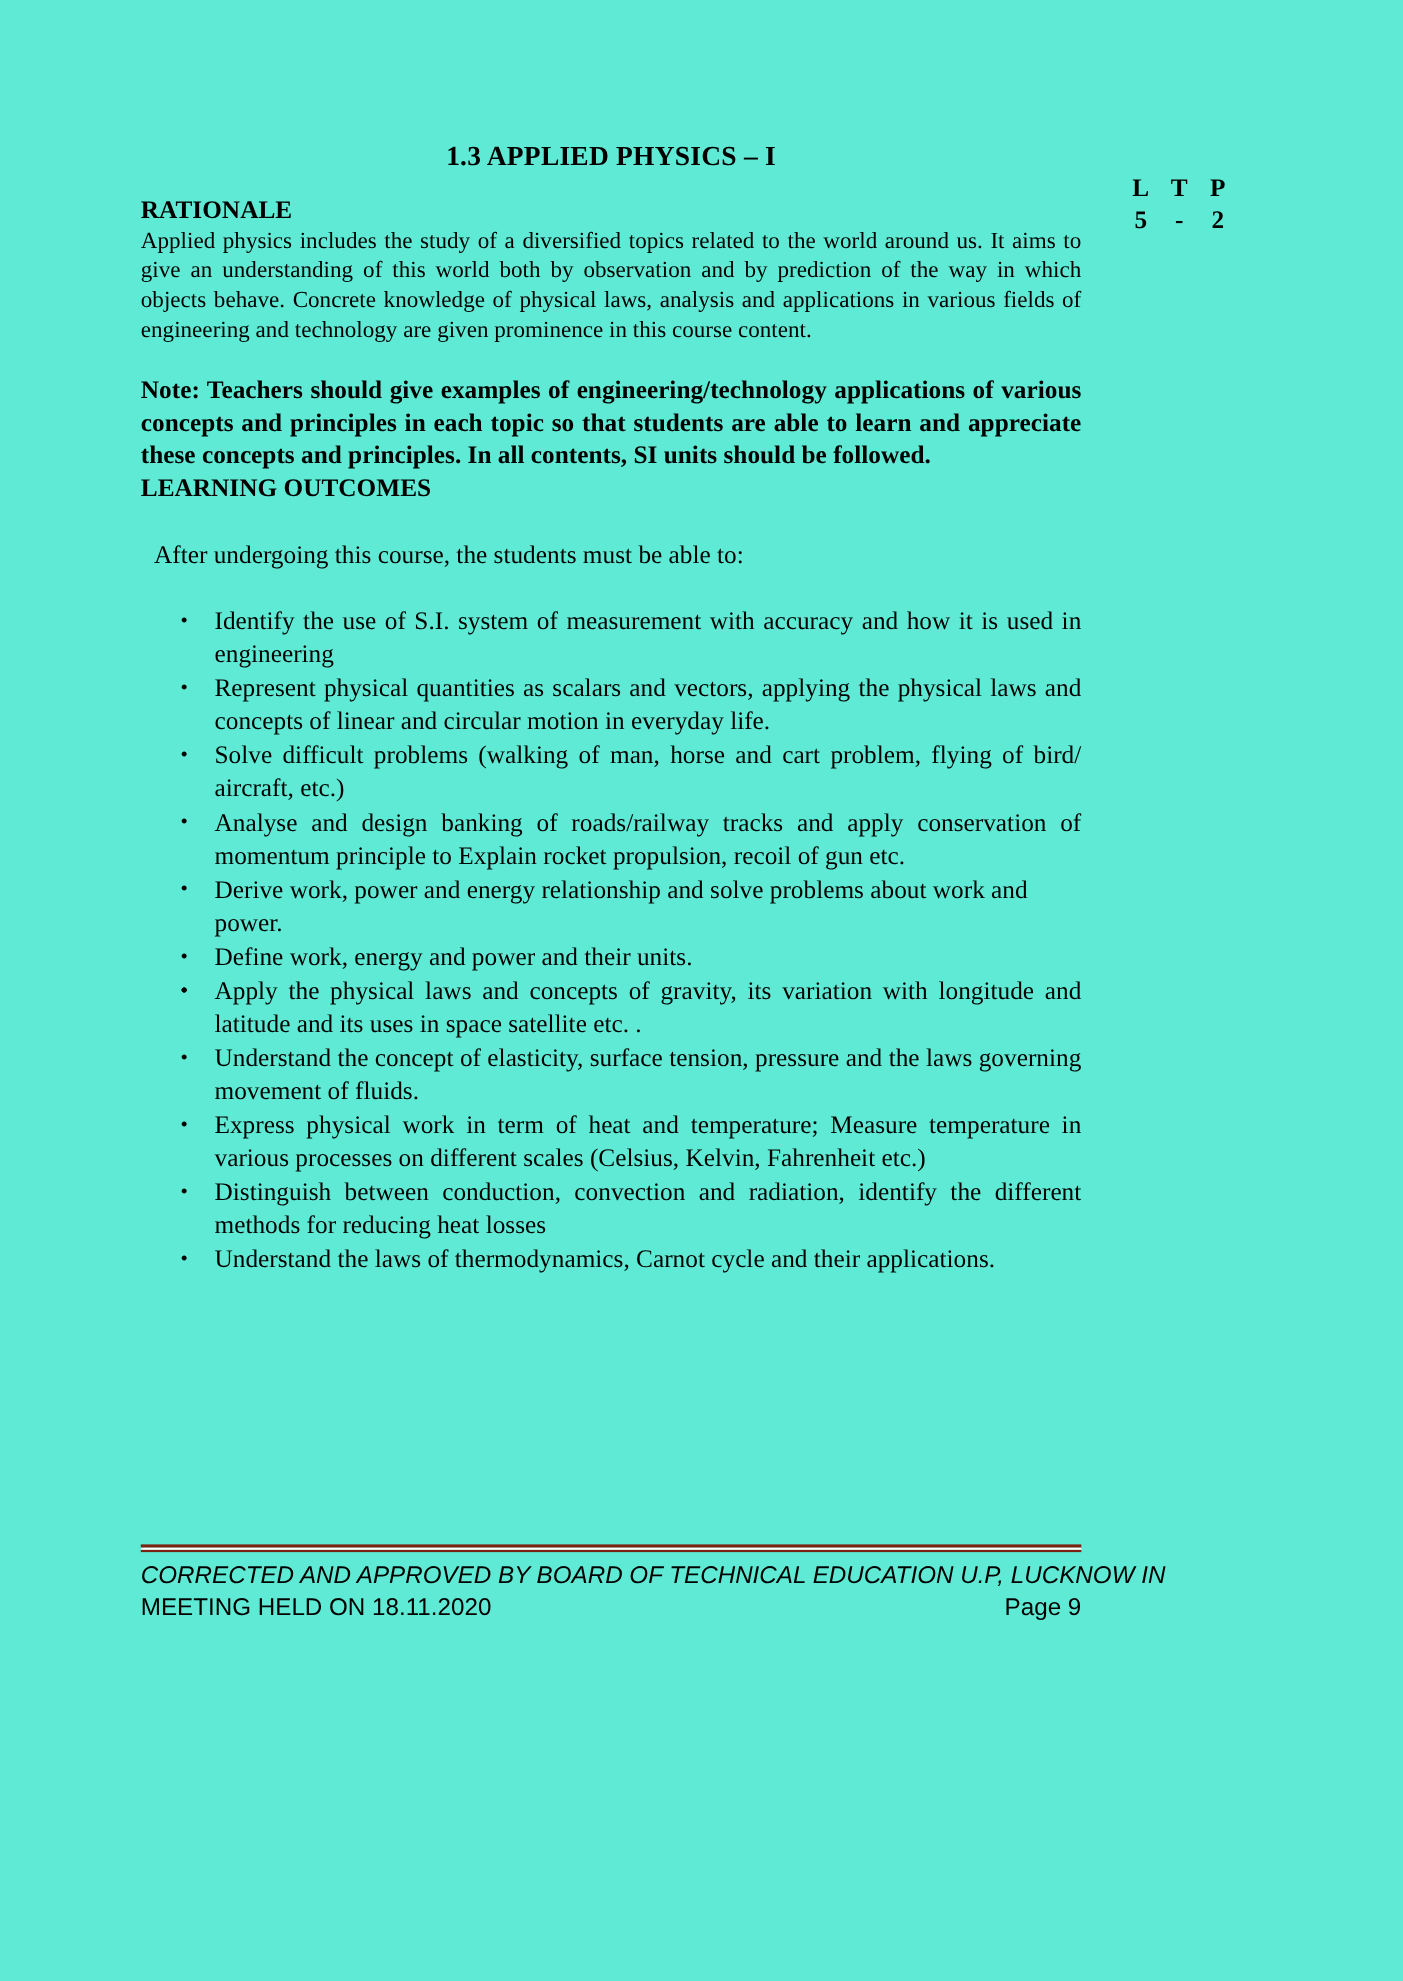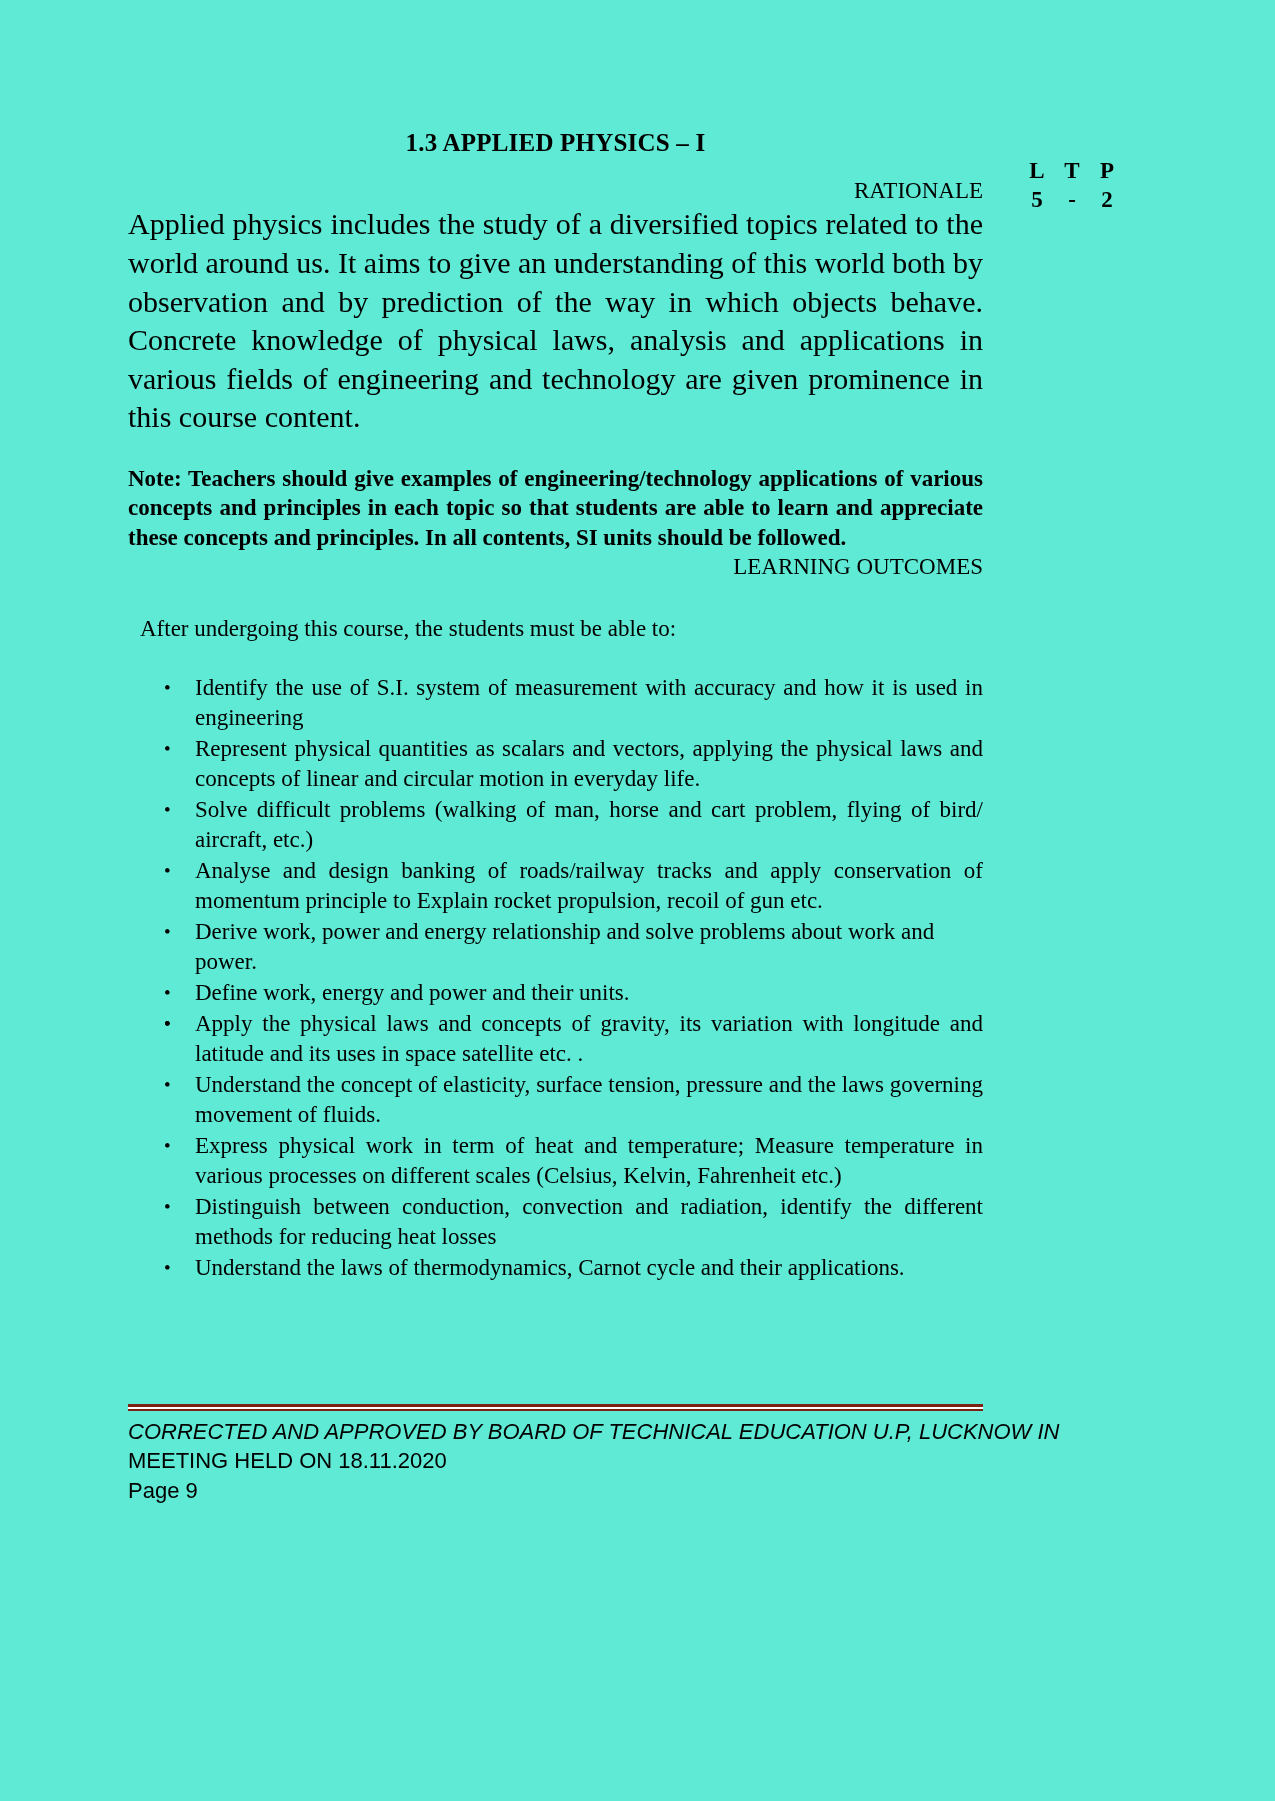--- a/index.html
+++ b/index.html
@@ -54,32 +54,31 @@
     justify-content: space-between;
     width: 100px;
   }
   .ltp-cell {
     width: 30px;
     text-align: center;
   }
 
   
   .section-heading {
-    font-weight: normal;
+    font-weight: bold;
     font-size: 23px;
     line-height: 1.28;
     margin: 0;
-    text-align: right;
   }
   .heading-rationale { margin-top: 18px; }
   .heading-outcomes  { }
 
   
   p.body {
-    font-size: 30px;
+    font-size: 21px;
     line-height: 1.285;
     margin: 0;
     text-align: justify;
     text-justify: inter-word;
   }
   p.note {
     font-weight: bold;
     font-size: 23px;
     line-height: 1.285;
     margin: 0;
@@ -148,21 +147,20 @@
     white-space: nowrap;
     font-style: italic;
   }
   .footer-line2 {
     font-family: "Liberation Sans", "DejaVu Sans", sans-serif;
     font-size: 22px;
     line-height: 1.33;
     display: flex;
     justify-content: space-between;
     align-items: baseline;
-    flex-direction: column;
   }
 </style>
 </head>
 <body>
 
 <div id="page">
 
   <div class="content">
 
     <h1 class="doc-title">1.3  APPLIED PHYSICS – I</h1>

